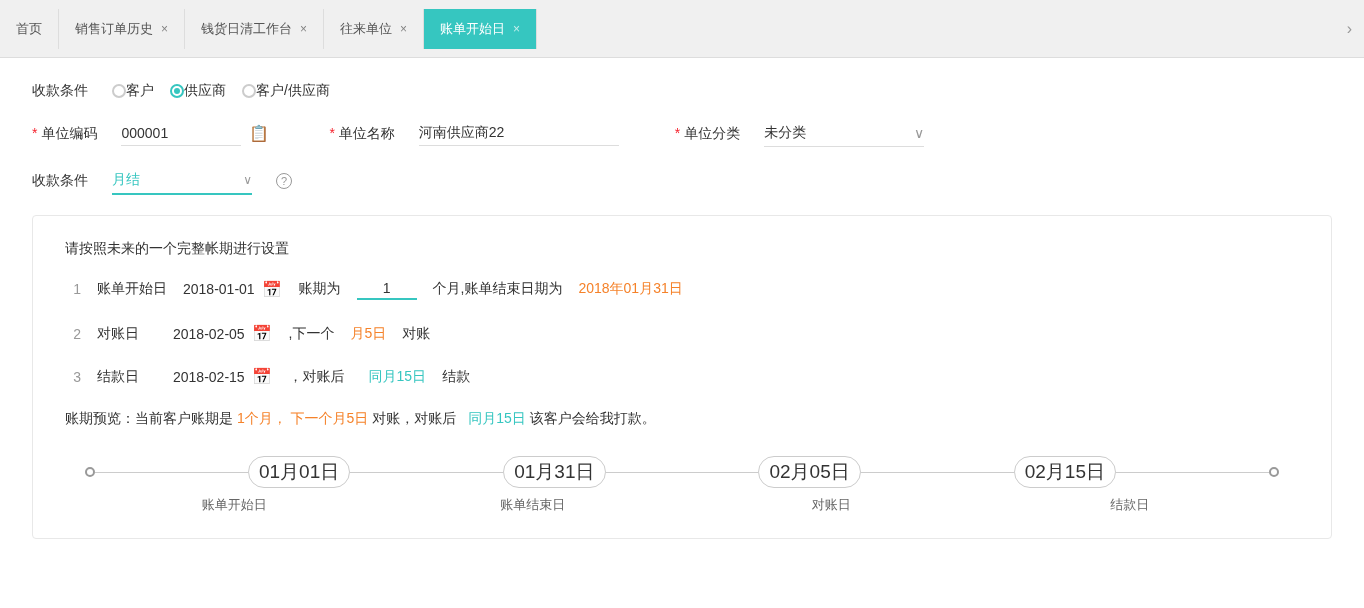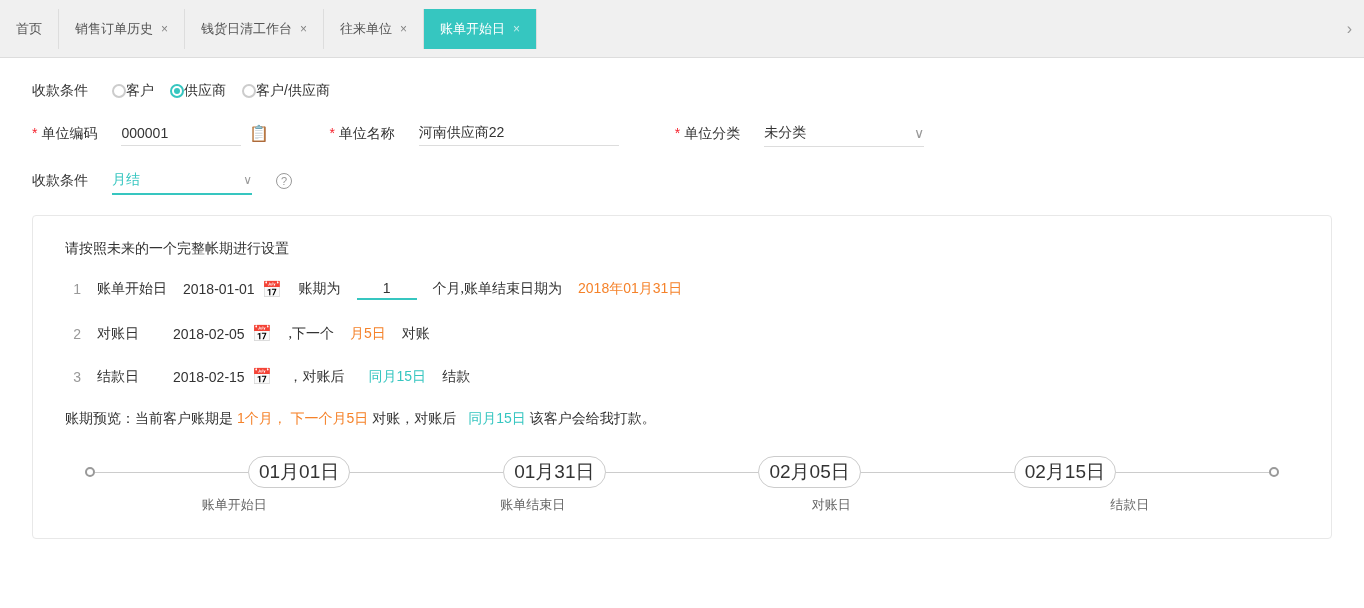--- a/index.html
+++ b/index.html
@@ -79,21 +79,21 @@
     }
     .section-hint { color: #333; margin-bottom: 20px; font-size: 14px; }
 
     
     .setting-row {
       display: flex; align-items: center; margin-bottom: 24px; gap: 16px;
     }
     .row-num { color: #999; width: 16px; text-align: right; flex-shrink: 0; }
     .row-label { color: #333; white-space: nowrap; min-width: 60px; }
     .date-val { color: #333; }
-    .desc-text { color: #333; font-family: Liberation Serif, serif; }
+    .desc-text { color: #333; }
     .highlight-orange { color: #f5822a; }
     .highlight-teal { color: #36c6c0; margin-left: 8px; }
     .input-num {
       border: none; border-bottom: 2px solid #36c6c0; padding: 2px 4px; width: 60px;
       font-size: 14px; outline: none; text-align: center; color: #333;
     }
 
     
     .preview-row { margin-bottom: 20px; font-size: 14px; color: #333; }
     .timeline-line {

